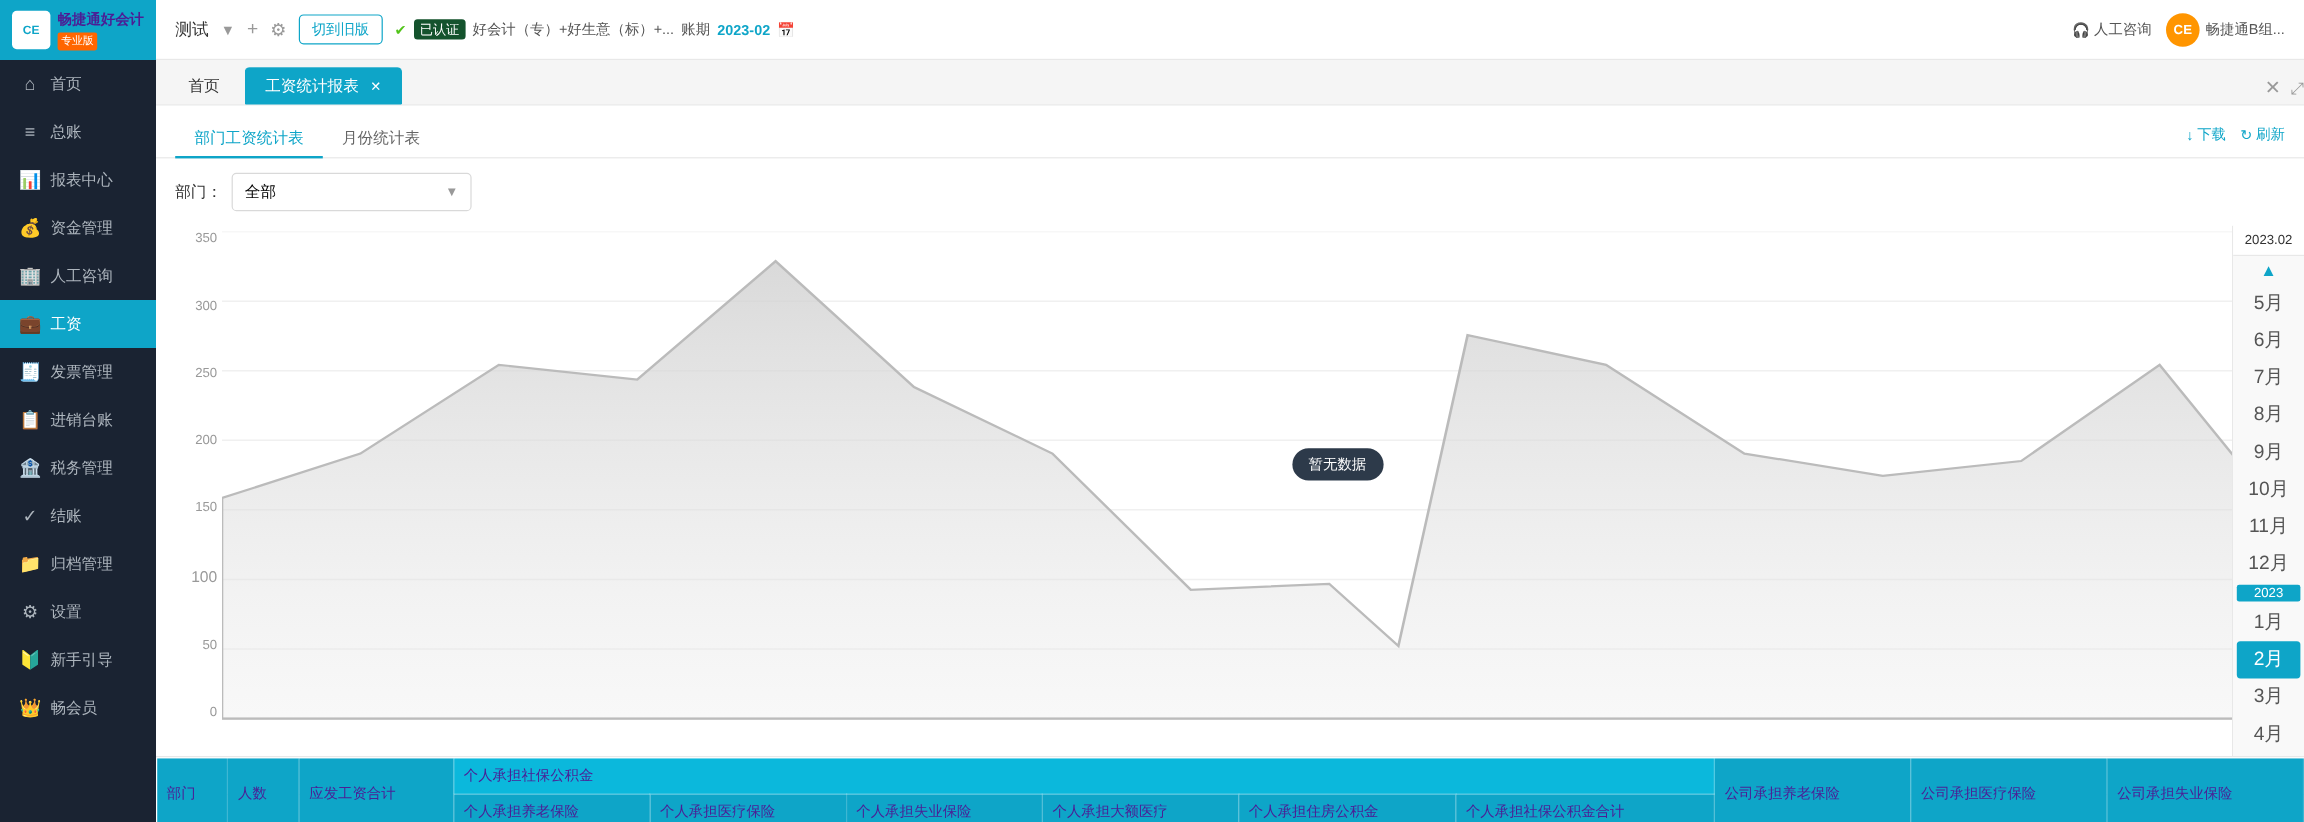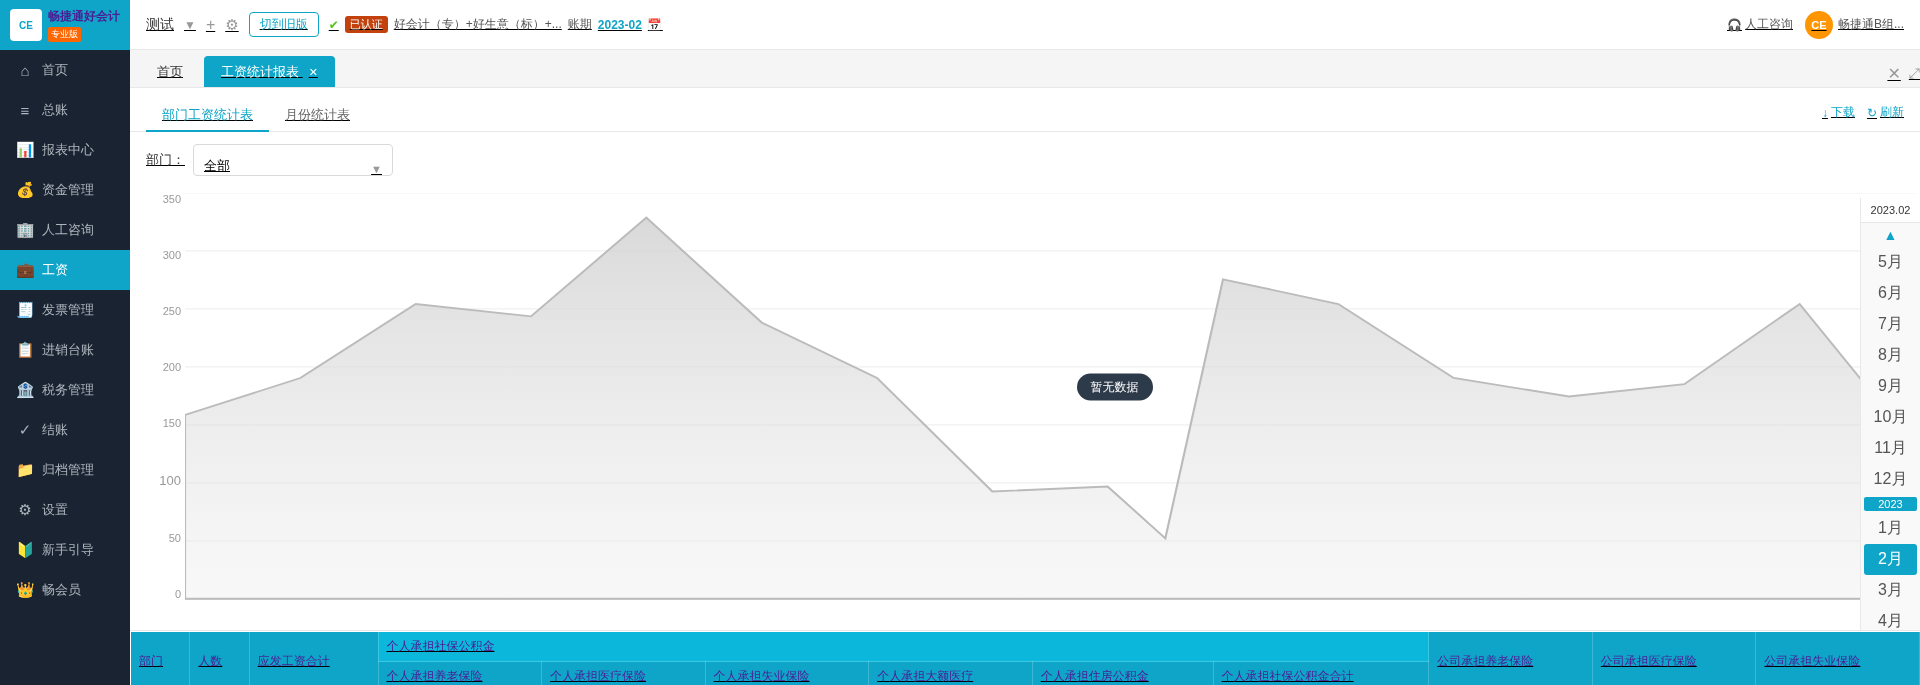--- a/index.html
+++ b/index.html
@@ -60,21 +60,20 @@
     }
     .sidebar-item.active { background: #0ea5c8; color: white; }
     .sidebar-item-icon { font-size: 15px; width: 18px; text-align: center; }
 
     
     .main {
       flex: 1;
       display: flex;
       flex-direction: column;
       overflow: hidden;
-      text-decoration: underline;
     }
 
     
     .topbar {
       background: white;
       height: 50px;
       display: flex;
       align-items: center;
       padding: 0 16px;
       border-bottom: 1px solid #e8e8e8;
@@ -86,21 +85,21 @@
     .topbar-switch-btn {
       background: white;
       border: 1px solid #0ea5c8;
       border-radius: 4px;
       padding: 3px 10px;
       font-size: 12px;
       cursor: pointer;
       color: #0ea5c8;
     }
     .topbar-status { display: flex; align-items: center; gap: 6px; font-size: 12px; color: #555; }
-    .topbar-status-badge { background: #c2410c; color: white; border-radius: 3px; padding: 1px 5px; font-size: 11px; }
+    .topbar-status-badge { background: #14532d; color: white; border-radius: 3px; padding: 1px 5px; font-size: 11px; }
     .topbar-spacer { flex: 1; }
     .topbar-right { display: flex; align-items: center; gap: 12px; font-size: 12px; color: #555; }
     .topbar-avatar { width: 28px; height: 28px; background: #ff9500; border-radius: 50%; display: flex; align-items: center; justify-content: center; color: white; font-size: 11px; font-weight: bold; }
 
     
     .tabsbar {
       background: #f5f5f5;
       height: 38px;
       display: flex;
       align-items: flex-end;
@@ -183,21 +182,21 @@
     }
     .filterbar-label { font-size: 13px; color: #333; }
     .filterbar-select {
       width: 200px;
       height: 32px;
       border: 1px solid #d9d9d9;
       border-radius: 4px;
       padding: 0 10px;
       font-size: 13px;
       display: flex;
-      align-items: flex-end;
+      align-items: center;
       justify-content: space-between;
       cursor: pointer;
       background: white;
     }
     .filterbar-select-arrow { color: #999; font-size: 11px; }
 
     
     .chart-container {
       flex: 1;
       padding: 0 16px 10px;
@@ -226,21 +225,20 @@
       right: 0;
       top: 0;
       width: 60px;
       background: #f9f9f9;
       border-left: 1px solid #e8e8e8;
       height: 100%;
       display: flex;
       flex-direction: column;
       font-size: 12px;
       overflow-y: auto;
-      margin-top: 10px;
     }
     .date-panel-header {
       padding: 6px 4px;
       text-align: center;
       font-size: 11px;
       color: #333;
       border-bottom: 1px solid #e8e8e8;
       background: white;
     }
     .date-panel-scroll-up, .date-panel-scroll-down {

